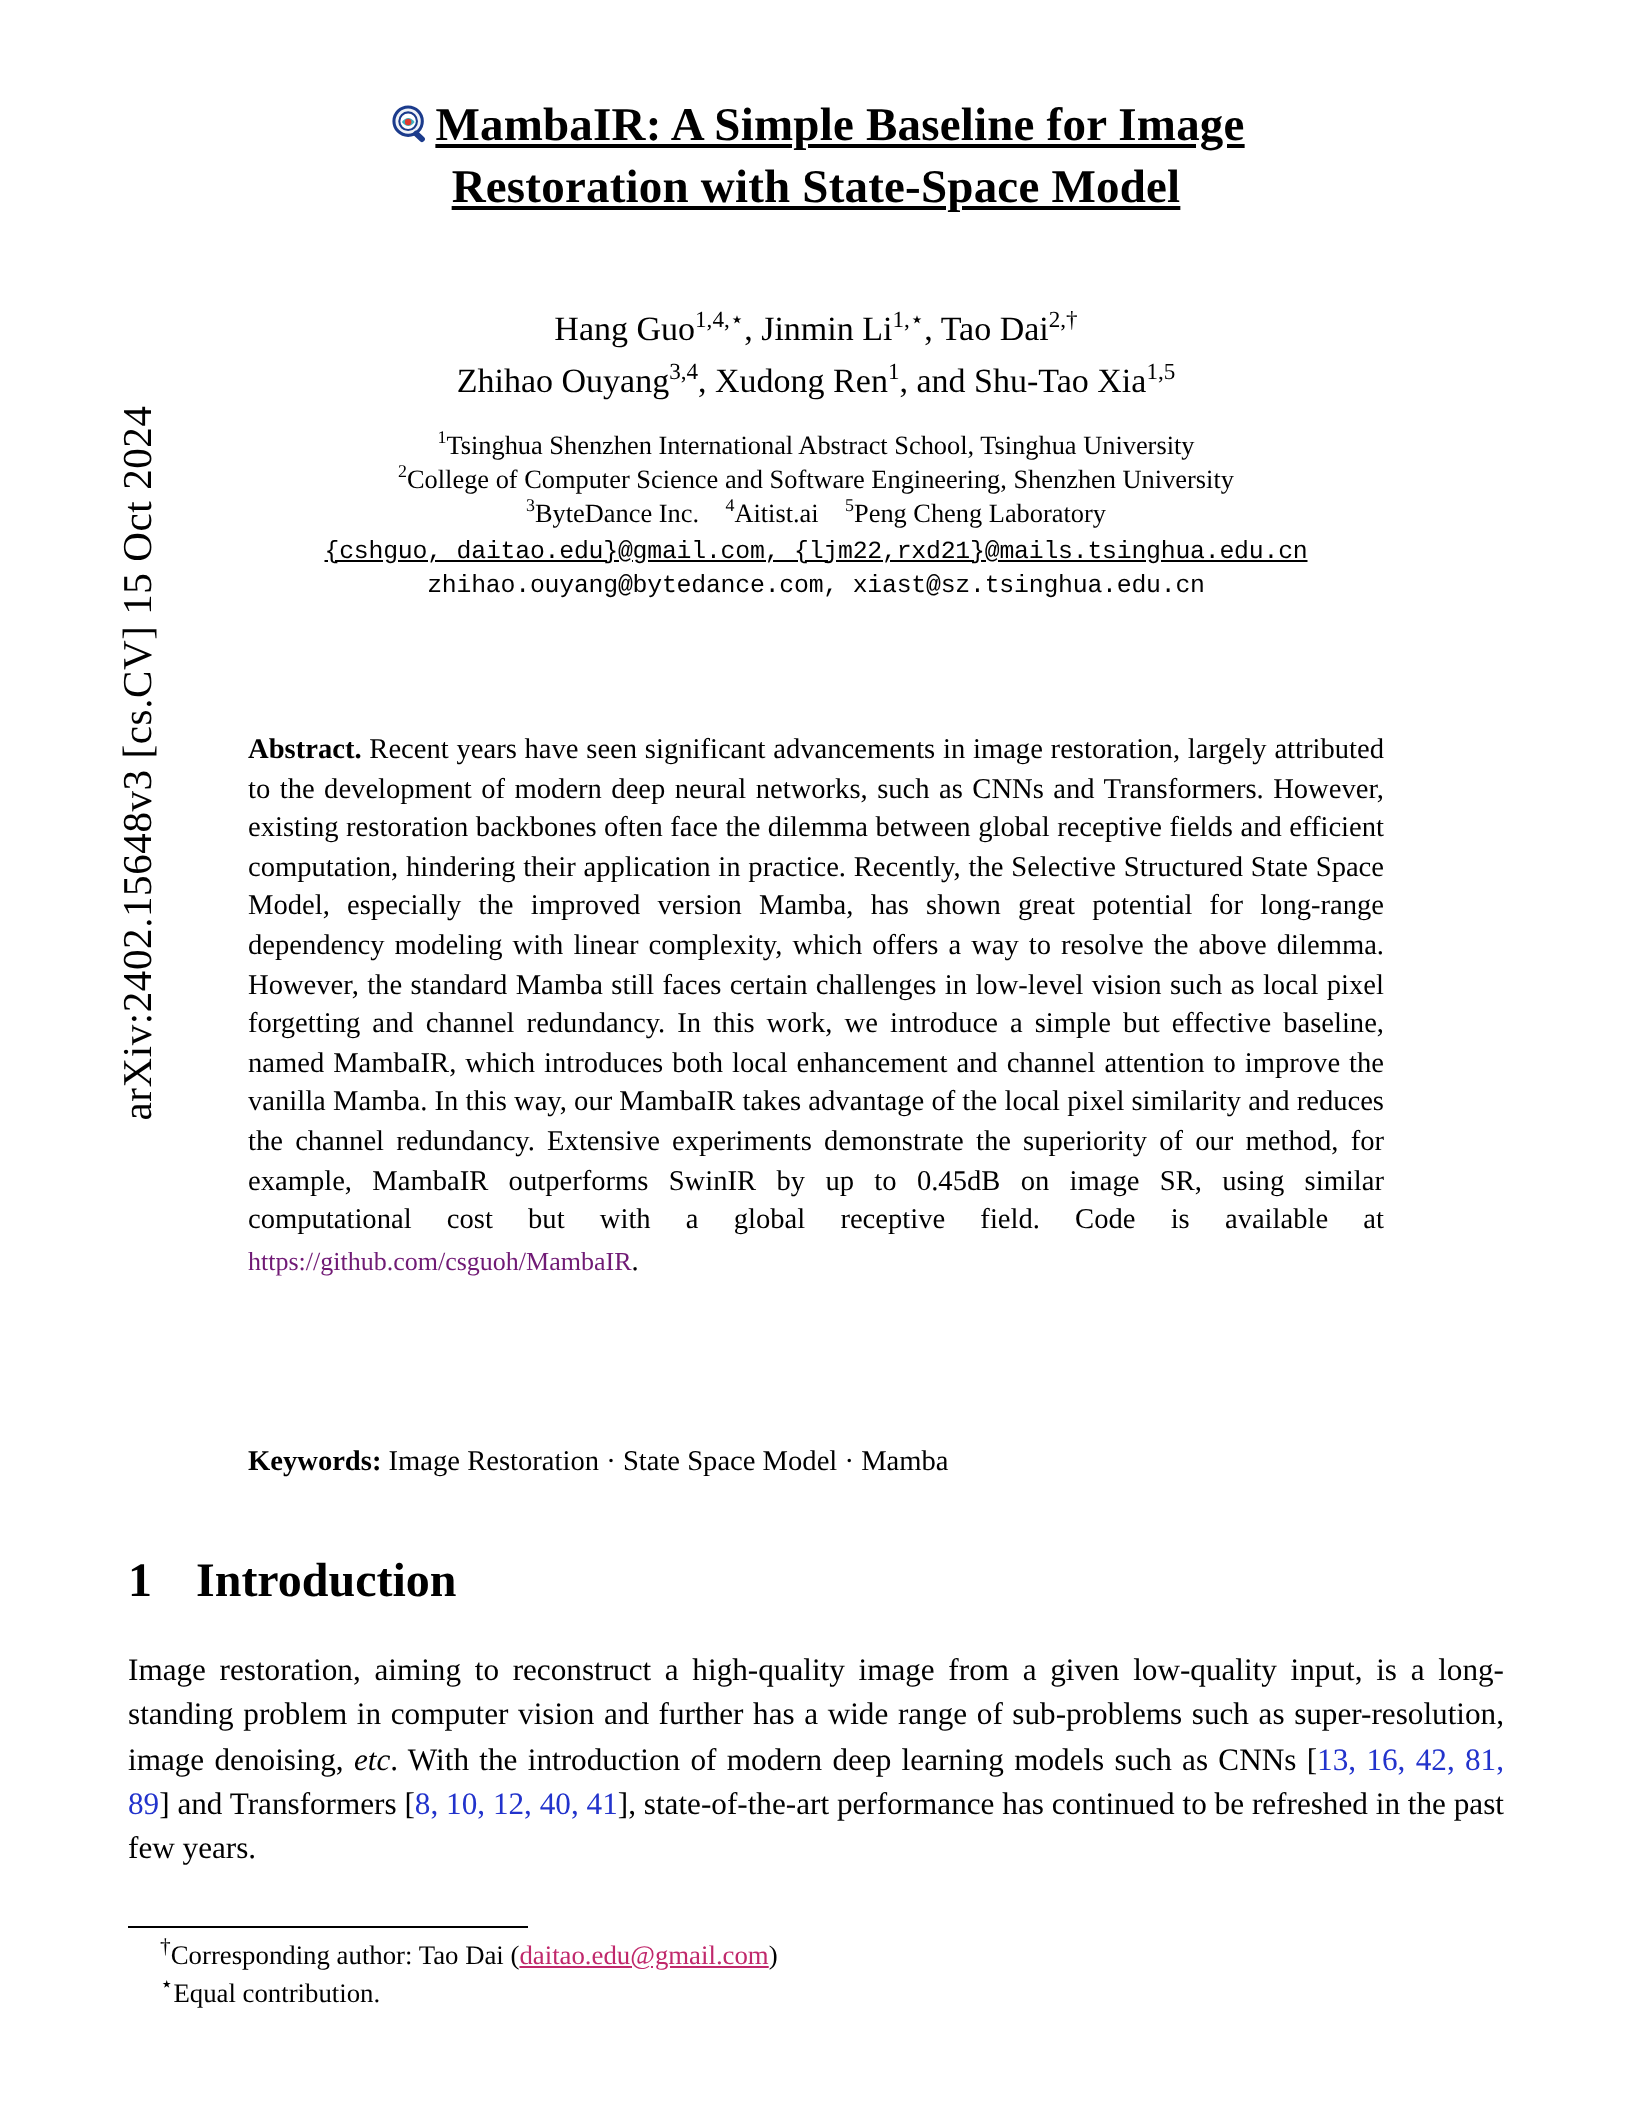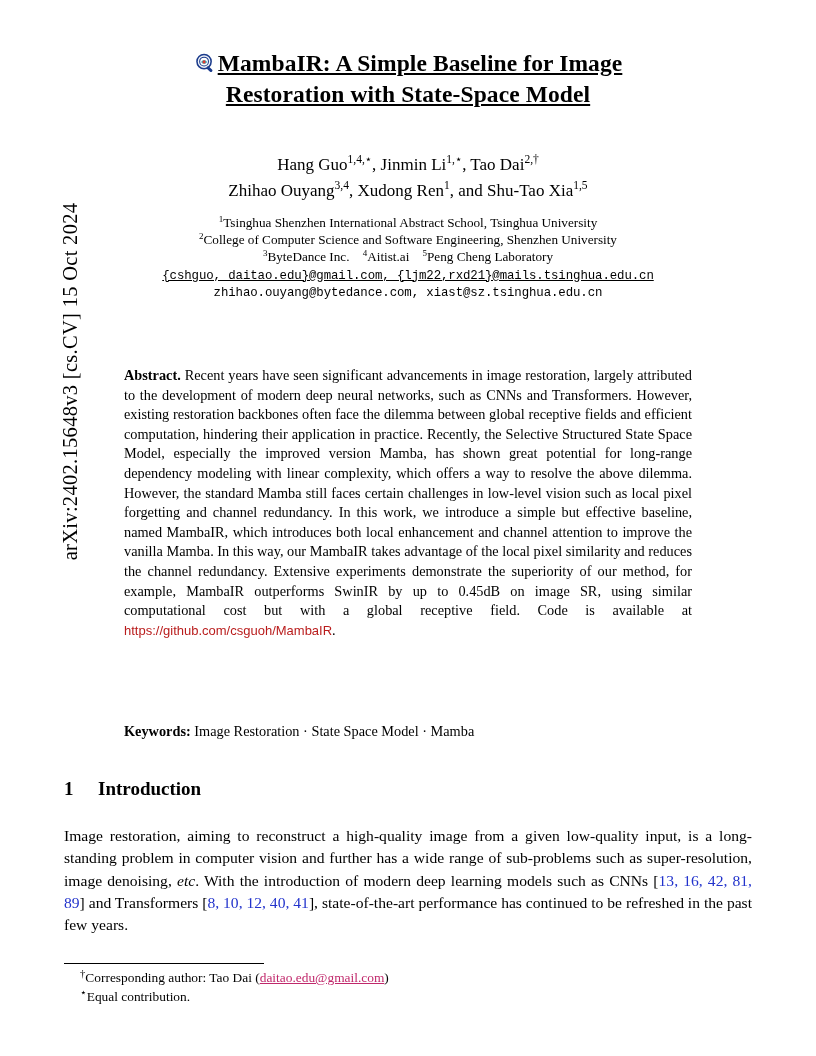--- a/index.html
+++ b/index.html
@@ -104,42 +104,42 @@
   #abstract {
     top: 366px;
     left: 124px;
     width: 568px;
     text-align: justify;
     font-size: 14.3px;
     line-height: 19.6px;
   }
   #abstract b { font-weight: bold; }
   .url-link {
-    font-family: Liberation Sans, sans-serif;
+    font-family: Liberation Serif, serif;
     font-size: 13px;
-    color: #b91c1c;
+    color: #701a75;
     text-decoration: none;
   }
 
   
   #keywords {
     top: 722px;
     left: 124px;
     width: 568px;
     font-size: 14.3px;
     line-height: 19.6px;
   }
   #keywords b { font-weight: bold; }
 
   
   #sec1 {
     top: 778px;
     left: 64px;
     width: 688px;
-    font-size: 19px;
+    font-size: 24px;
     font-weight: bold;
   }
   #sec1 .num { display: inline-block; width: 34px; }
 
   
   #body-para {
     top: 825px;
     left: 64px;
     width: 688px;
     text-align: justify;

